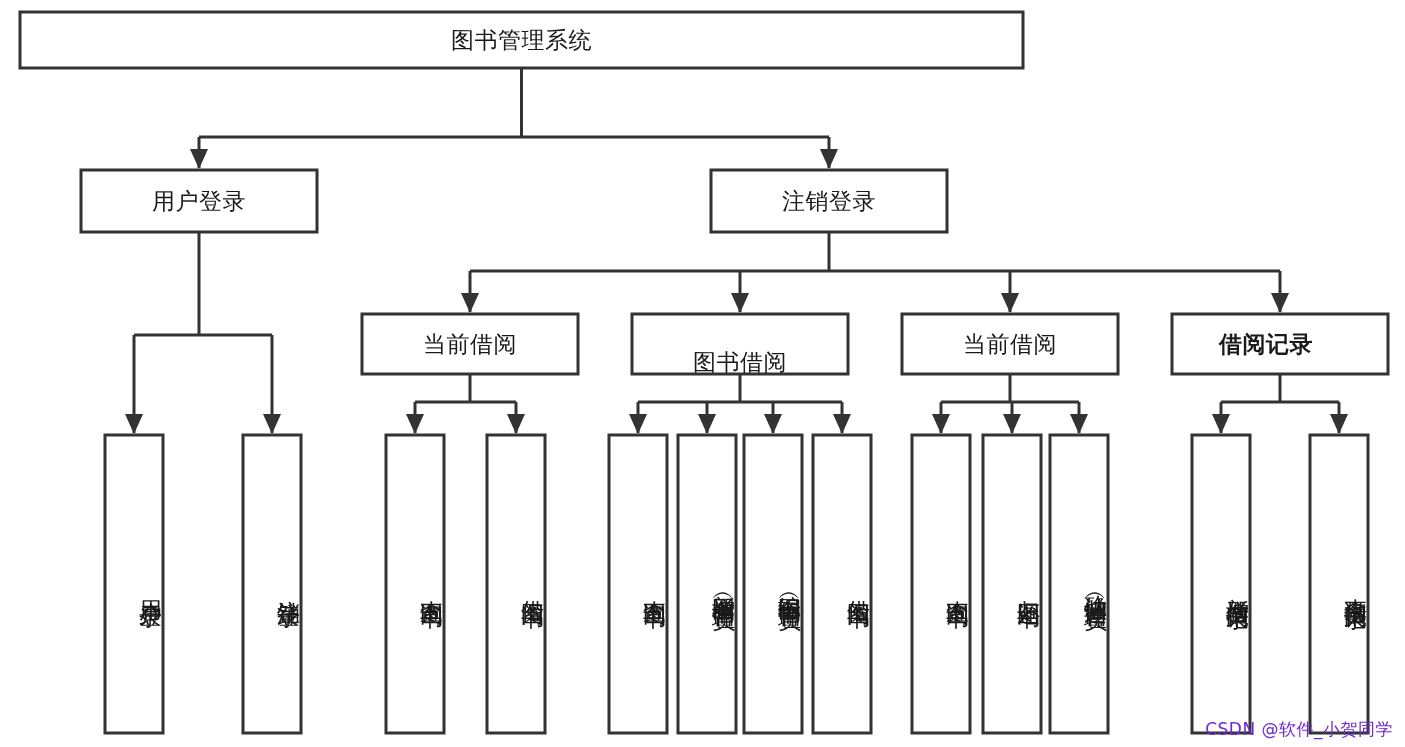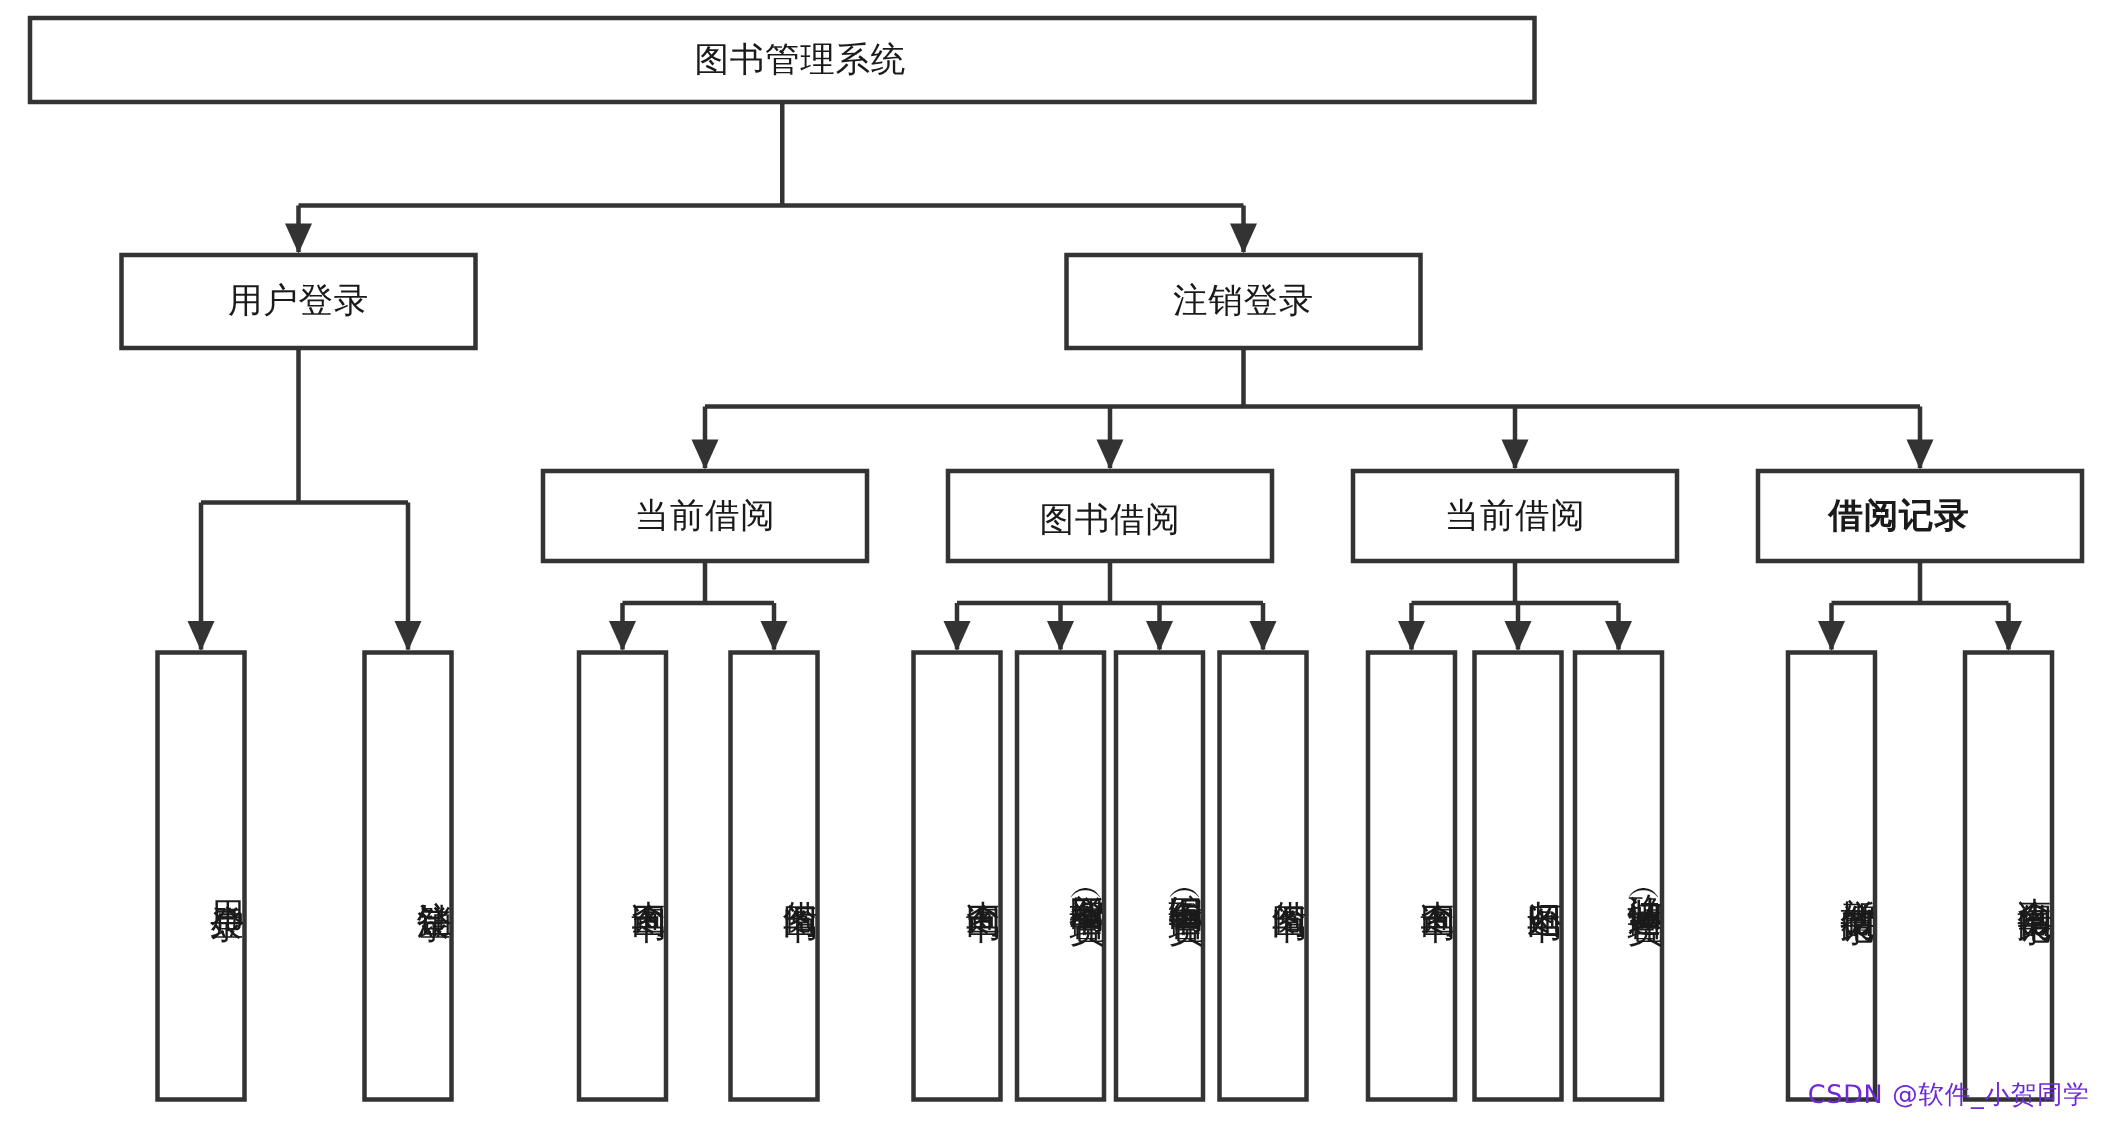--- a/index.html
+++ b/index.html
@@ -156,25 +156,25 @@
         <rect x="813" y="435" width="58" height="298" class="node-rect"></rect>
         <rect x="912" y="435" width="58" height="298" class="node-rect"></rect>
         <rect x="983" y="435" width="58" height="298" class="node-rect"></rect>
         <rect x="1050" y="435" width="58" height="298" class="node-rect"></rect>
         <rect x="1192" y="435" width="58" height="298" class="node-rect"></rect>
         <rect x="1310" y="435" width="58" height="298" class="node-rect"></rect>
       </g>
   </svg>
 
   <div id="labels">
-      <div class="node-label" style="left: 32px; top: 12px; width: 1003px; height: 56px;">图书管理系统</div>
+      <div class="node-label" style="left: 20px; top: 12px; width: 1003px; height: 56px;">图书管理系统</div>
       <div class="node-label" style="left: 81px; top: 170px; width: 236px; height: 62px;">用户登录</div>
       <div class="node-label" style="left: 711px; top: 170px; width: 236px; height: 62px;">注销登录</div>
       <div class="node-label" style="left: 362px; top: 314px; width: 216px; height: 60px;">当前借阅</div>
-      <div class="node-label" style="left: 632px; top: 317px; width: 216px; height: 60px;">图书借阅</div>
+      <div class="node-label" style="left: 632px; top: 332px; width: 216px; height: 60px;">图书借阅</div>
       <div class="node-label" style="left: 902px; top: 314px; width: 216px; height: 60px;">当前借阅</div>
       <div class="node-label" style="left: 1180px; top: 314px; width: 172px; height: 60px; font-weight: bold;">借阅记录</div>
       <div class="leaf-label" style="left: 105px; top: 449px; width: 58px; height: 274px;">用户登录</div>
       <div class="leaf-label" style="left: 243px; top: 449px; width: 58px; height: 274px;">注销登录</div>
       <div class="leaf-label" style="left: 386px; top: 449px; width: 58px; height: 274px;">查询图书</div>
       <div class="leaf-label" style="left: 487px; top: 449px; width: 58px; height: 274px;">借阅图书</div>
       <div class="leaf-label" style="left: 609px; top: 449px; width: 58px; height: 274px;">查询图书</div>
       <div class="leaf-label" style="left: 678px; top: 449px; width: 58px; height: 274px;">新增图书（管理员）</div>
       <div class="leaf-label" style="left: 744px; top: 449px; width: 58px; height: 274px;">编辑图书（管理员）</div>
       <div class="leaf-label" style="left: 813px; top: 449px; width: 58px; height: 274px;">借阅图书</div>

